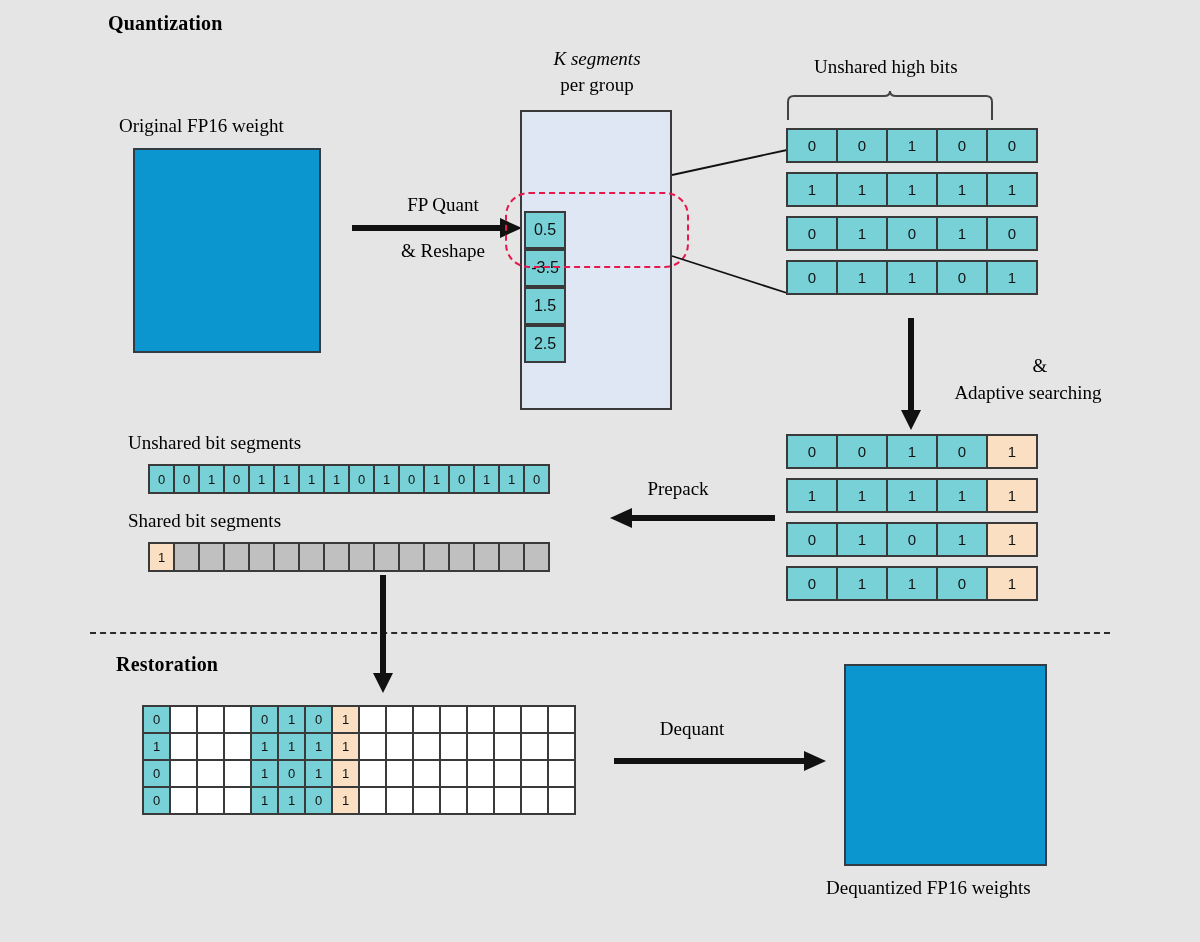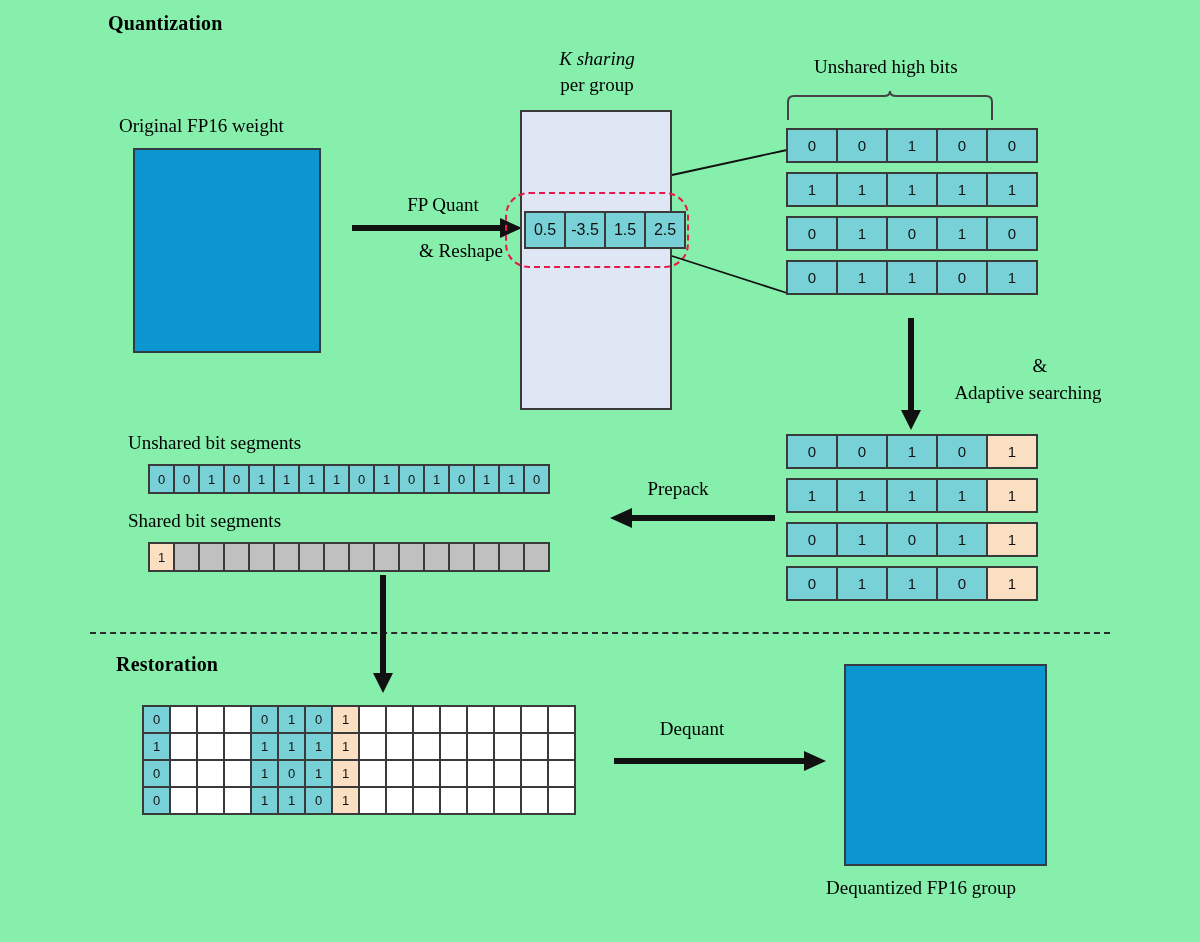--- a/index.html
+++ b/index.html
@@ -8,21 +8,21 @@
     background: #ffffff;
   }
   body {
     font-family: "Liberation Serif", "DejaVu Serif", serif;
     color: #000000;
   }
   #canvas {
     position: relative;
     width: 1200px;
     height: 942px;
-    background: #86efac;
+    background: #e5e5e5;
     overflow: hidden;
   }
   .abs { position: absolute; }
 
   
   .section-title {
     font-weight: bold;
     font-size: 20px;
     letter-spacing: .2px;
     white-space: nowrap;
@@ -122,33 +122,33 @@
 <body>
 
 <div id="canvas">
 
   <div class="abs section-title" style="left:108px; top:12px;">Quantization</div>
 
   <div class="abs label" style="left:119px; top:115px;">Original FP16 weight</div>
   <div class="abs weight-square" style="left:133px; top:148px; width:188px; height:205px;"></div>
 
   <div class="abs label center" style="left:373px; top:194px; width:140px;">FP Quant</div>
-  <div class="abs label center" style="left:391px; top:240px; width:140px;">&amp; Reshape</div>
+  <div class="abs label center" style="left:373px; top:240px; width:140px;">&amp; Reshape</div>
   <div class="abs" style="left:352px; top:215px;">
     <svg width="170" height="26" viewBox="0 0 170 26">
       <line x1="0" y1="13" x2="148" y2="13" stroke="#111" stroke-width="6"></line>
       <polygon points="148,3 170,13 148,23" fill="#111"></polygon>
     </svg>
   </div>
 
-  <div class="abs label center italicK" style="left:512px; top:48px; width:170px;">K sharing</div>
+  <div class="abs label center italicK" style="left:512px; top:48px; width:170px;">K segments</div>
   <div class="abs label center" style="left:512px; top:74px; width:170px;">per group</div>
   <div class="abs group-column" style="left:520px; top:110px; width:152px; height:300px;"></div>
 
-  <div class="abs cellrow valrow" style="left:524px; top:211px;">
+  <div class="abs cellrow valrow" style="left:524px; top:211px;flex-direction:column;">
     <div class="cell teal">0.5</div>
     <div class="cell teal">-3.5</div>
     <div class="cell teal">1.5</div>
     <div class="cell teal">2.5</div>
   </div>
 
   <div class="abs red-dash" style="left:505px; top:192px; width:184px; height:76px;"></div>
 
   <div class="abs" style="left:672px; top:150px;">
     <svg width="120" height="145" viewBox="0 0 120 145">
@@ -371,15 +371,15 @@
 
   <div class="abs label center" style="left:612px; top:718px; width:160px;">Dequant</div>
   <div class="abs" style="left:614px; top:748px;">
     <svg width="212" height="26" viewBox="0 0 212 26">
       <line x1="0" y1="13" x2="190" y2="13" stroke="#111" stroke-width="6"></line>
       <polygon points="190,3 212,13 190,23" fill="#111"></polygon>
     </svg>
   </div>
 
   <div class="abs weight-square" style="left:844px; top:664px; width:203px; height:202px;"></div>
-  <div class="abs label" style="left:826px; top:877px;">Dequantized FP16 group</div>
+  <div class="abs label" style="left:826px; top:877px;">Dequantized FP16 weights</div>
 
 </div>
 
 </body></html>

